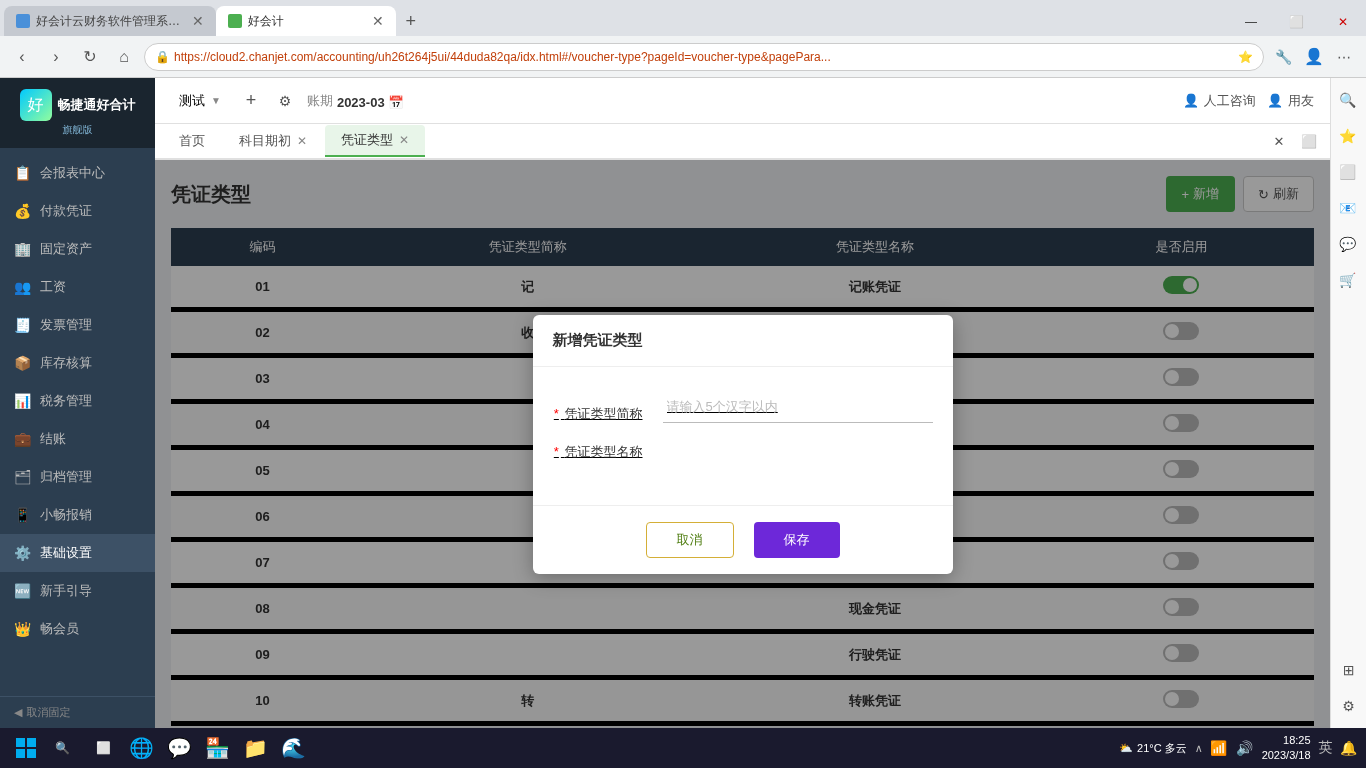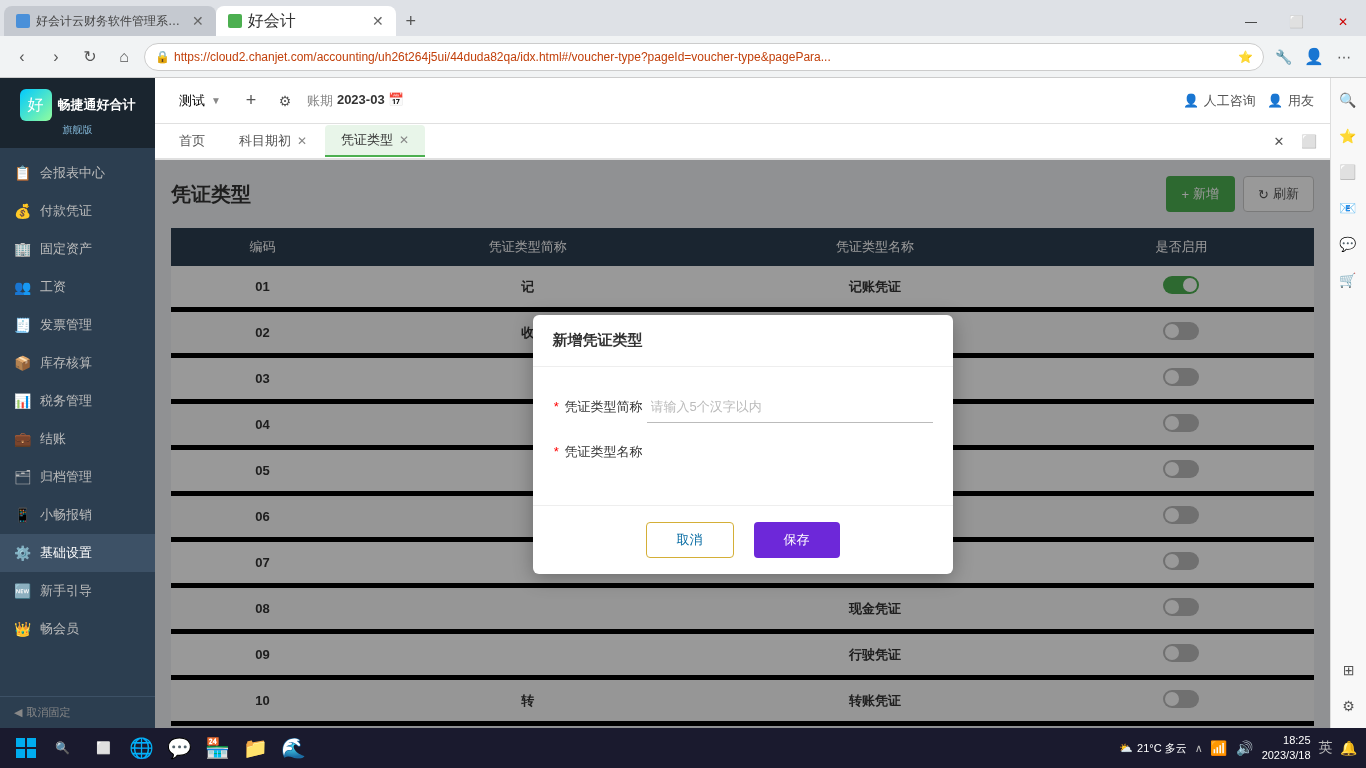--- a/index.html
+++ b/index.html
@@ -42,21 +42,21 @@
 
     
     .main-content { flex: 1; display: flex; flex-direction: column; background: #f0f2f5; position: relative; }
 
     
     .topbar { height: 46px; background: #fff; display: flex; align-items: center; padding: 0 16px; gap: 10px; border-bottom: 1px solid #e0e0e0; }
     .company-selector { display: flex; align-items: center; gap: 6px; cursor: pointer; padding: 4px 8px; border-radius: 4px; }
     .company-arrow { color: #888; font-size: 10px; }
     .topbar-add { width: 24px; height: 24px; display: flex; align-items: center; justify-content: center; color: #555; font-size: 18px; cursor: pointer; }
     .topbar-settings { width: 24px; height: 24px; display: flex; align-items: center; justify-content: center; color: #555; font-size: 14px; cursor: pointer; }
-    .topbar-period { display: flex; align-items: flex-start; gap: 4px; font-size: 13px; color: #333; }
+    .topbar-period { display: flex; align-items: flex-end; gap: 4px; font-size: 13px; color: #333; }
     .topbar-period .period-label { color: #888; }
     .topbar-period .period-calendar { color: #555; cursor: pointer; }
     .topbar-right { margin-left: auto; display: flex; align-items: center; gap: 12px; }
     .topbar-consult { display: flex; align-items: center; gap: 4px; color: #555; font-size: 13px; cursor: pointer; }
     .topbar-user { display: flex; align-items: center; gap: 4px; color: #555; font-size: 13px; cursor: pointer; }
 
     
     .page-tabs { height: 36px; background: #fff; display: flex; align-items: center; padding: 0 8px; border-bottom: 2px solid #e0e0e0; gap: 2px; }
     .page-tab { padding: 6px 16px; font-size: 13px; cursor: pointer; color: #555; border-radius: 4px 4px 0 0; position: relative; display: flex; align-items: center; gap: 6px; }
     .page-tab.active { background: #e8f5e9; color: #333; border-bottom: 2px solid #4caf50; }
@@ -86,27 +86,27 @@
     .toggle.off { background: #bbb; }
     .toggle-knob { width: 14px; height: 14px; background: #fff; border-radius: 50%; position: absolute; top: 2px; transition: left 0.2s; }
     .toggle.on .toggle-knob { left: 20px; }
     .toggle.off .toggle-knob { left: 2px; }
 
     
     .dialog-overlay { position: absolute; top: 0; left: 0; right: 0; bottom: 0; background: rgba(0,0,0,0.4); display: flex; align-items: center; justify-content: center; z-index: 100; }
     .dialog { background: #fff; border-radius: 6px; width: 420px; box-shadow: 0 4px 20px rgba(0,0,0,0.3); overflow: hidden; }
     .dialog-header { padding: 16px 20px; font-size: 15px; font-weight: bold; color: #333; border-bottom: 1px solid #eee; display: flex; justify-content: space-between; align-items: center; }
     .dialog-body { padding: 24px 20px; }
-    .form-row { display: flex; align-items: center; gap: 4px; margin-bottom: 20px; }
+    .form-row { display: flex; align-items: flex-end; gap: 20px; margin-bottom: 20px; text-decoration: underline; }
     .form-label { font-size: 13px; color: #333; min-width: 90px; text-align: right; }
     .form-required { color: #f00; margin-right: 2px; }
     .form-input { flex: 1; height: 32px; border: none; border-bottom: 1px solid #bbb; outline: none; font-size: 13px; padding: 0 4px; background: transparent; color: #999; }
     .form-input::placeholder { color: #bbb; }
     .dialog-footer { padding: 16px 20px; display: flex; justify-content: center; gap: 20px; border-top: 1px solid #eee; }
-    .btn-cancel { background: #fff; color: #0369a1; border: 1px solid #d4af37; padding: 8px 30px; border-radius: 4px; cursor: pointer; font-size: 13px; }
+    .btn-cancel { background: #fff; color: #4d7c0f; border: 1px solid #d4af37; padding: 8px 30px; border-radius: 4px; cursor: pointer; font-size: 13px; }
     .btn-save { background: #6d28d9; color: #fff; border: none; padding: 8px 30px; border-radius: 4px; cursor: pointer; font-size: 13px; }
 
     
     .taskbar { height: 40px; background: #1a1a2e; display: flex; align-items: center; padding: 0 8px; gap: 4px; color: #fff; font-size: 12px; }
     .taskbar-start { width: 36px; height: 36px; display: flex; align-items: center; justify-content: center; cursor: pointer; border-radius: 4px; }
     .taskbar-search { width: 30px; height: 30px; display: flex; align-items: center; justify-content: center; cursor: pointer; }
     .taskbar-apps { display: flex; gap: 2px; margin-left: 4px; }
     .taskbar-app { width: 36px; height: 36px; display: flex; align-items: center; justify-content: center; cursor: pointer; border-radius: 4px; }
     .taskbar-right { margin-left: auto; display: flex; align-items: center; gap: 8px; }
     .taskbar-time { text-align: right; font-size: 11px; line-height: 1.4; }
@@ -122,21 +122,21 @@
 <div class="browser-frame">
 
   <div style="height:36px; background:#dee1e6; display:flex; align-items:flex-end; padding-left:4px;">
     <div class="browser-tab inactive">
       <span style="width:14px;height:14px;background:#4a90d9;border-radius:2px;display:inline-block;flex-shrink:0;"></span>
       <span style="font-size:12px;overflow:hidden;white-space:nowrap;text-overflow:ellipsis;max-width:150px;">好会计云财务软件管理系统_会计</span>
       <span style="margin-left:auto;color:#666;cursor:pointer;font-size:14px;">✕</span>
     </div>
     <div class="browser-tab active">
       <span style="width:14px;height:14px;background:#4caf50;border-radius:2px;display:inline-block;flex-shrink:0;"></span>
-      <span style="font-size:16px;font-family:Liberation Mono, monospace;">好会计</span>
+      <span style="font-size:12px;font-family:Liberation Mono, monospace;">好会计</span>
       <span style="margin-left:auto;color:#666;cursor:pointer;font-size:14px;">✕</span>
     </div>
     <div class="browser-tab-new">+</div>
     <div style="margin-left:auto; display:flex;">
       <div class="browser-win-btn">—</div>
       <div class="browser-win-btn">⬜</div>
       <div class="browser-win-btn" style="color:#c00;">✕</div>
     </div>
   </div>
 

